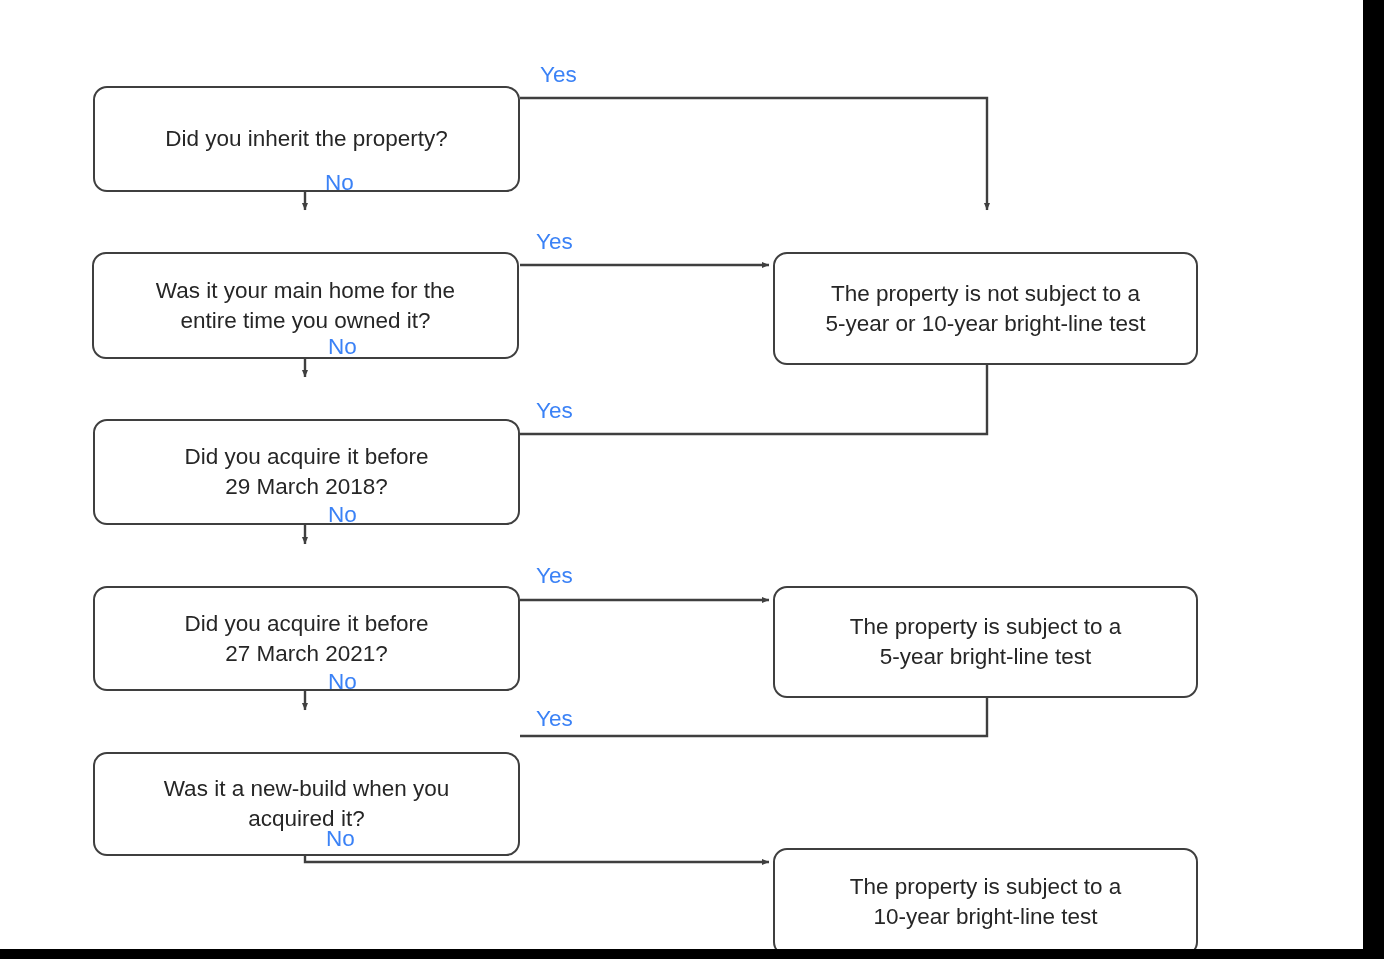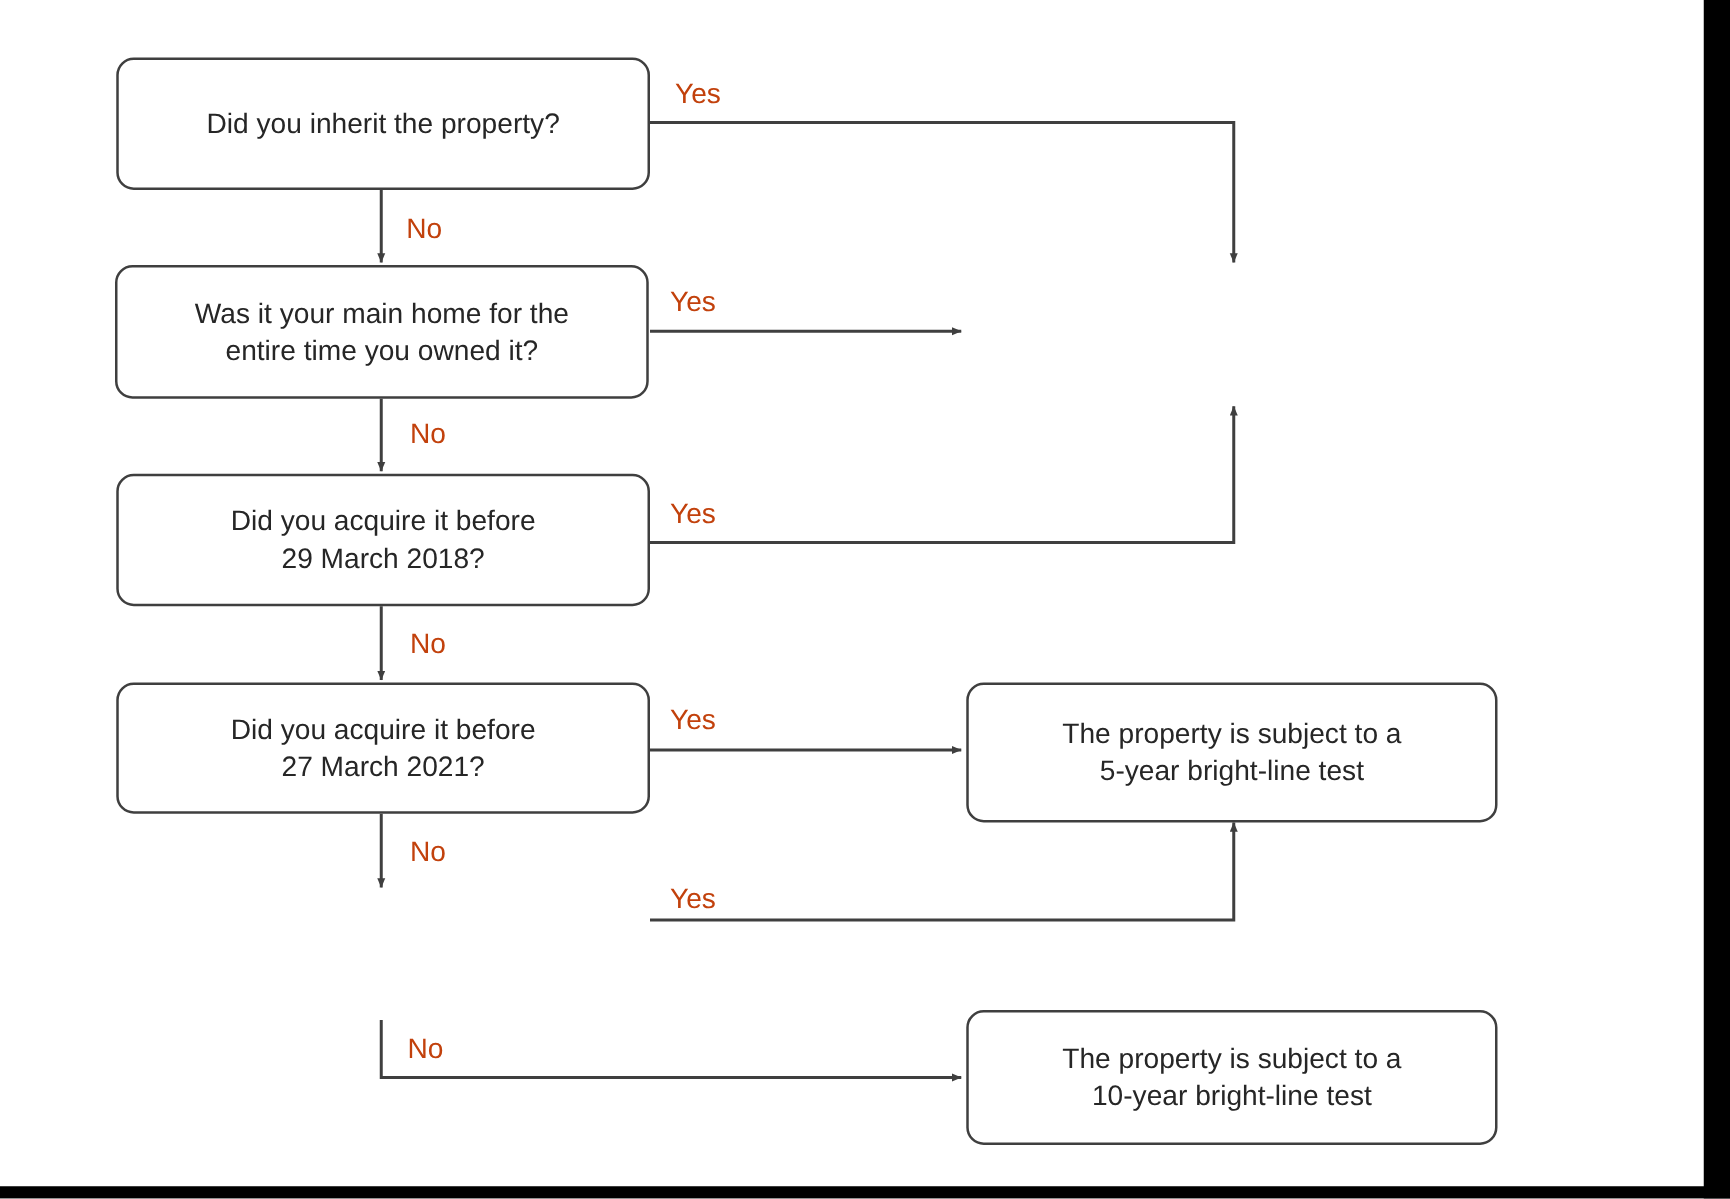--- a/index.html
+++ b/index.html
@@ -45,28 +45,29 @@
     border-radius: 14px;
     background: #ffffff;
     display: flex;
     align-items: center;
     justify-content: center;
     text-align: center;
     color: #262626;
     font-size: 22.5px;
     line-height: 1.32;
     padding: 4px 14px;
+    margin-top: 40px;
   }
   .node-box .node-text {
     display: block;
     white-space: pre-line;
   }
   .edge-label {
     position: absolute;
-    color: #c2410c;
+    color: #3b82f6;
     font-size: 22.5px;
     line-height: 1;
     white-space: nowrap;
   }
 </style>
 </head>
 <body>
 
 <div id="canvas">
 
@@ -113,21 +114,29 @@
   <div class="node-box" style="left:93px; top:379px; width:427px; height:106px;">
     <span class="node-text">Did you acquire it before
 29 March 2018?</span>
   </div>
 
   <div class="node-box" style="left:93px; top:546px; width:427px; height:105px;">
     <span class="node-text">Did you acquire it before
 27 March 2021?</span>
   </div>
 
+  <div class="node-box" style="left:93px; top:712px; width:427px; height:104px;">
+    <span class="node-text">Was it a new-build when you
+acquired it?</span>
+  </div>
 
+  <div class="node-box" style="left:773px; top:212px; width:425px; height:113px;">
+    <span class="node-text">The property is not subject to a
+5-year or 10-year bright-line test</span>
+  </div>
 
   <div class="node-box" style="left:773px; top:546px; width:425px; height:112px;">
     <span class="node-text">The property is subject to a
 5-year bright-line test</span>
   </div>
 
   <div class="node-box" style="left:773px; top:808px; width:425px; height:108px;">
     <span class="node-text">The property is subject to a
 10-year bright-line test</span>
   </div>

